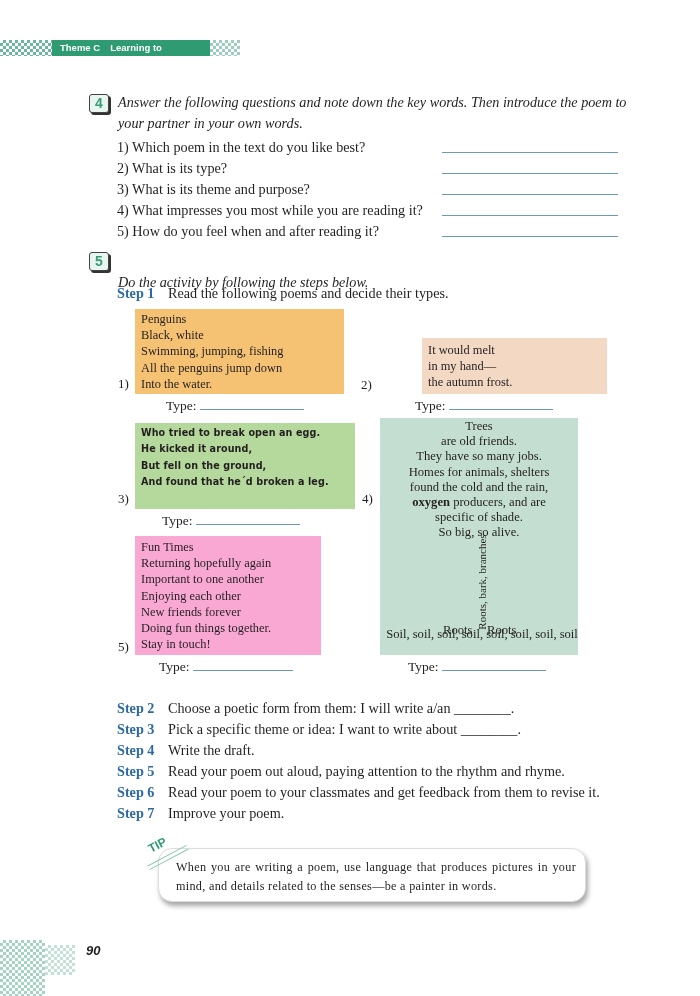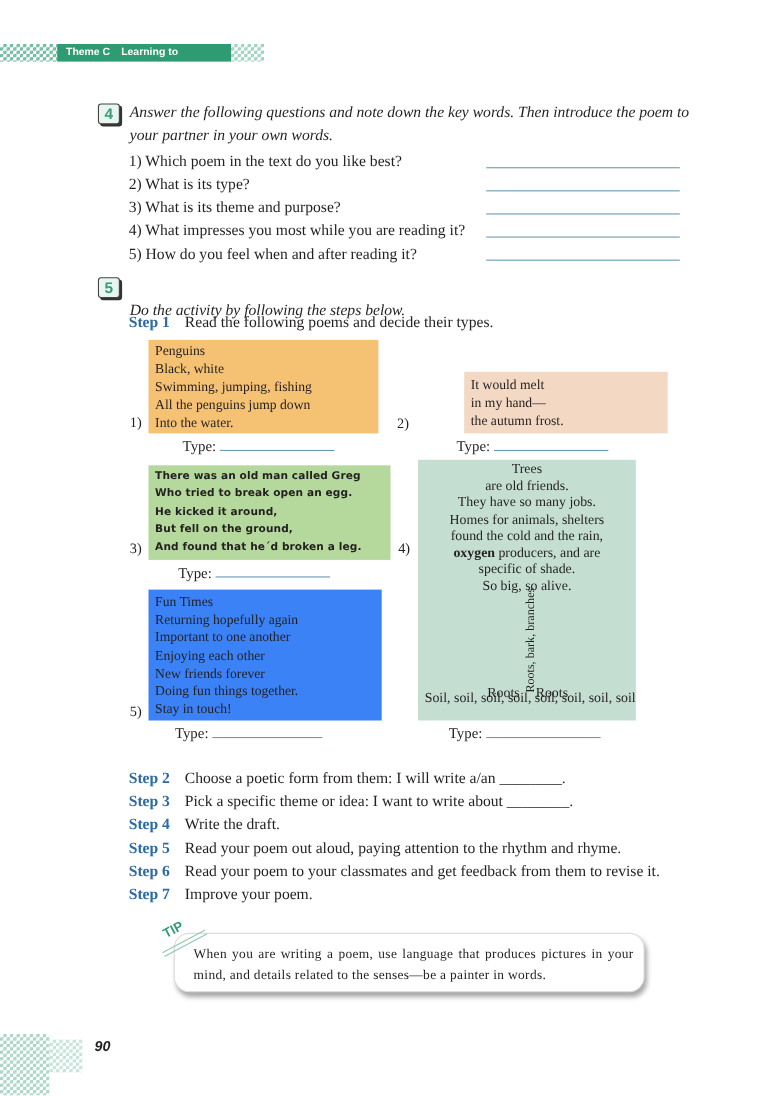--- a/index.html
+++ b/index.html
@@ -101,21 +101,20 @@
   <div>It would melt</div>
   <div>in my hand—</div>
   <div>the autumn frost.</div>
 </div>
 <div class="type" style="left:415px;top:398px;">
   <span>Type:</span><span class="ul" style="width:104px;"></span>
 </div>
 
 <div class="pnum" style="left:118px;top:491px;">3)</div>
 <div class="poem comic" style="left:135px;top:423px;width:220px;height:86px;background:#b5d99c;padding-top:2px;">
-  <div>There was an old man called Greg</div>
   <div>Who tried to break open an egg.</div>
   <div>He kicked it around,</div>
   <div>But fell on the ground,</div>
   <div>And found that he´d broken a leg.</div>
 </div>
 <div class="type" style="left:162px;top:513px;">
   <span>Type:</span><span class="ul" style="width:104px;"></span>
 </div>
 
 <div class="pnum" style="left:362px;top:491px;">4)</div>
@@ -131,21 +130,21 @@
 </div>
 <div class="abs" style="left:432px;top:576px;width:100px;text-align:center;font-size:11px;transform:rotate(-90deg);white-space:nowrap;">Roots, bark, branches</div>
 <div class="abs" style="left:443px;top:623px;font-size:12.6px;">Roots</div>
 <div class="abs" style="left:487px;top:623px;font-size:12.6px;">Roots</div>
 <div class="abs" style="left:380px;top:627px;width:204px;text-align:center;font-size:12.6px;white-space:nowrap;">Soil, soil, soil, soil, soil, soil, soil, soil</div>
 <div class="type" style="left:408px;top:659px;">
   <span>Type:</span><span class="ul" style="width:104px;"></span>
 </div>
 
 <div class="pnum" style="left:118px;top:639px;">5)</div>
-<div class="poem" style="left:135px;top:536px;width:212px;height:119px;background:#3b82f6;padding-top:3px;">
+<div class="poem" style="left:135px;top:536px;width:186px;height:119px;background:#f9a8d4;padding-top:3px;">
   <div>Fun Times</div>
   <div>Returning hopefully again</div>
   <div>Important to one another</div>
   <div>Enjoying each other</div>
   <div>New friends forever</div>
   <div>Doing fun things together.</div>
   <div>Stay in touch!</div>
 </div>
 <div class="type" style="left:159px;top:659px;">
   <span>Type:</span><span class="ul" style="width:100px;"></span>

